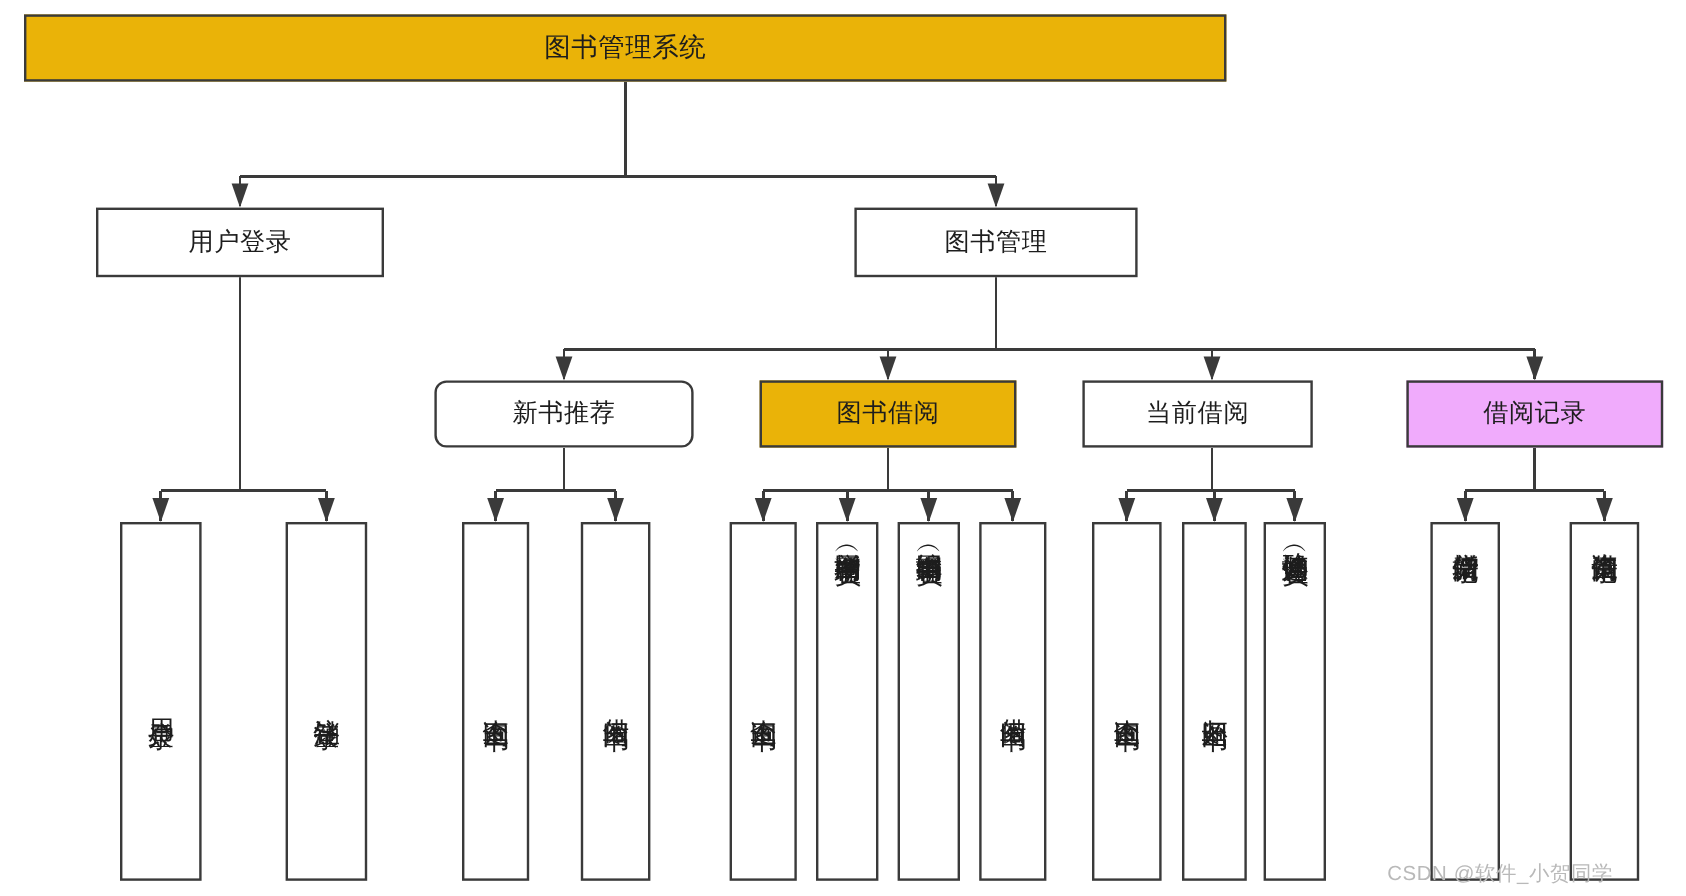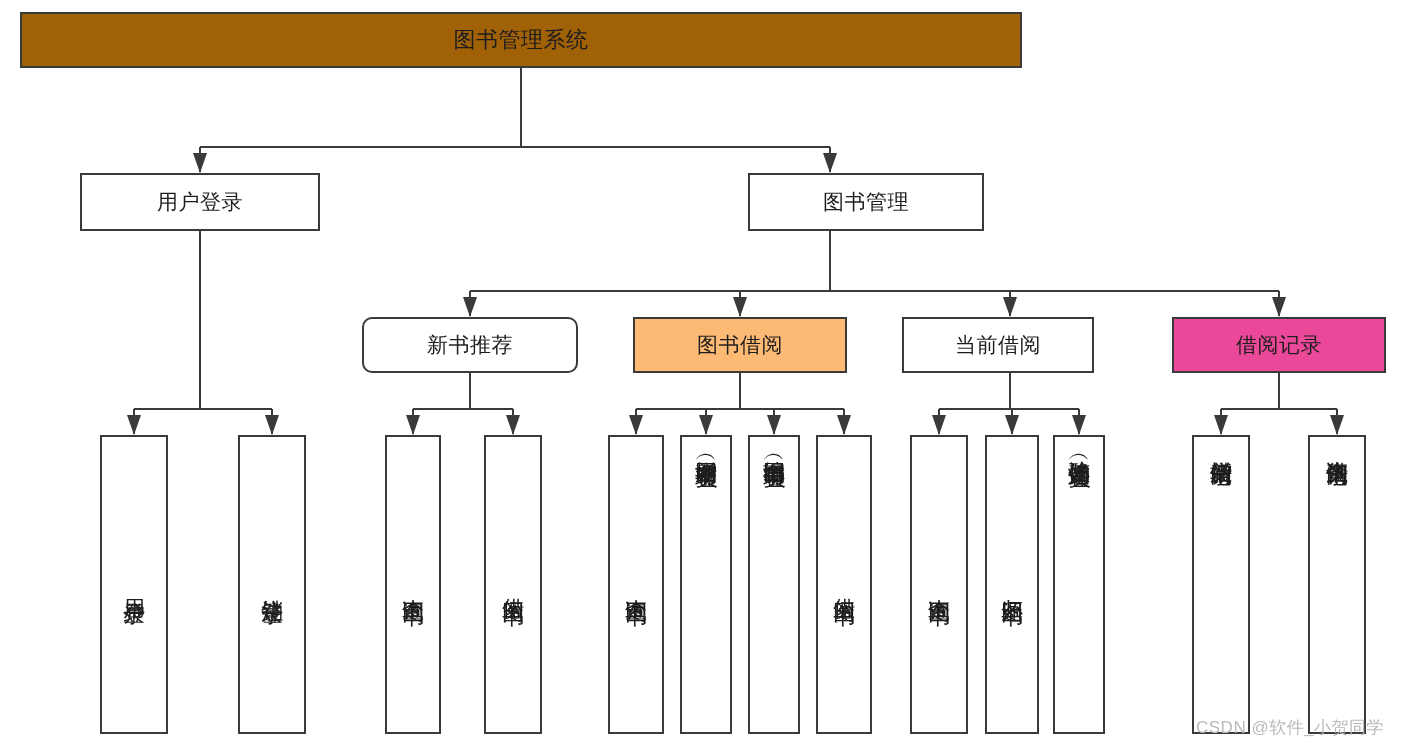--- a/index.html
+++ b/index.html
@@ -131,39 +131,39 @@
       <line x1="1079" y1="409" x2="1079" y2="434" stroke="#3a3a3a" stroke-width="2.4" shape-rendering="crispEdges"></line>
       <polygon points="1072,415 1086,415 1079,435" fill="#3a3a3a"></polygon>
       <line x1="1279" y1="373" x2="1279" y2="409" stroke="#3a3a3a" stroke-width="2.4" shape-rendering="crispEdges"></line>
       <line x1="1221" y1="409" x2="1337" y2="409" stroke="#3a3a3a" stroke-width="2.4" shape-rendering="crispEdges"></line>
       <line x1="1221" y1="409" x2="1221" y2="434" stroke="#3a3a3a" stroke-width="2.4" shape-rendering="crispEdges"></line>
       <polygon points="1214,415 1228,415 1221,435" fill="#3a3a3a"></polygon>
       <line x1="1337" y1="409" x2="1337" y2="434" stroke="#3a3a3a" stroke-width="2.4" shape-rendering="crispEdges"></line>
       <polygon points="1330,415 1344,415 1337,435" fill="#3a3a3a"></polygon>
     </svg>
   <div id="nodes">
-      <div class="node horiz root" style="left: 20px; top: 12px; width: 1002px; height: 56px; border-color: rgb(58, 58, 58); background: #a16207; color: rgb(29, 29, 29);">
+      <div class="node horiz root" style="left: 20px; top: 12px; width: 1002px; height: 56px; border-color: rgb(58, 58, 58); background: #eab308; color: rgb(29, 29, 29);">
         <span class="label">图书管理系统</span>
       </div>
       <div class="node horiz" style="left: 80px; top: 173px; width: 240px; height: 58px; border-color: rgb(58, 58, 58); background: rgb(255, 255, 255); color: rgb(29, 29, 29);">
         <span class="label">用户登录</span>
       </div>
-      <div class="node horiz" style="left: 712px; top: 173px; width: 236px; height: 58px; border-color: rgb(58, 58, 58); background: rgb(255, 255, 255); color: rgb(29, 29, 29); margin-left: 36px;">
+      <div class="node horiz" style="left: 712px; top: 173px; width: 236px; height: 58px; border-color: rgb(58, 58, 58); background: rgb(255, 255, 255); color: rgb(29, 29, 29);">
         <span class="label">图书管理</span>
       </div>
       <div class="node horiz" style="left: 362px; top: 317px; width: 216px; height: 56px; border-color: rgb(58, 58, 58); background: rgb(255, 255, 255); color: rgb(29, 29, 29); border-radius: 10px;">
         <span class="label">新书推荐</span>
       </div>
-      <div class="node horiz" style="left: 633px; top: 317px; width: 214px; height: 56px; border-color: rgb(58, 58, 58); background: #fdba74; color: rgb(29, 29, 29);">
+      <div class="node horiz" style="left: 633px; top: 317px; width: 214px; height: 56px; border-color: rgb(58, 58, 58); background: #eab308; color: rgb(29, 29, 29);">
         <span class="label">图书借阅</span>
       </div>
       <div class="node horiz" style="left: 902px; top: 317px; width: 192px; height: 56px; border-color: rgb(58, 58, 58); background: rgb(255, 255, 255); color: rgb(29, 29, 29);">
         <span class="label">当前借阅</span>
       </div>
-      <div class="node horiz" style="left: 1172px; top: 317px; width: 214px; height: 56px; border-color: rgb(58, 58, 58); background: #ec4899; color: rgb(29, 29, 29);">
+      <div class="node horiz" style="left: 1172px; top: 317px; width: 214px; height: 56px; border-color: rgb(58, 58, 58); background: #f0abfc; color: rgb(29, 29, 29);">
         <span class="label">借阅记录</span>
       </div>
       <div class="node vert midalign" style="left: 100px; top: 435px; width: 68px; height: 299px; border-color: rgb(58, 58, 58); background: rgb(255, 255, 255); color: rgb(29, 29, 29);">
         <span class="label">用户登录</span>
       </div>
       <div class="node vert midalign" style="left: 238px; top: 435px; width: 68px; height: 299px; border-color: rgb(58, 58, 58); background: rgb(255, 255, 255); color: rgb(29, 29, 29);">
         <span class="label">注销登录</span>
       </div>
       <div class="node vert midalign" style="left: 385px; top: 435px; width: 56px; height: 299px; border-color: rgb(58, 58, 58); background: rgb(255, 255, 255); color: rgb(29, 29, 29);">
         <span class="label">查询图书</span>
@@ -192,14 +192,14 @@
       <div class="node vert tall" style="left: 1053px; top: 435px; width: 52px; height: 299px; border-color: rgb(58, 58, 58); background: rgb(255, 255, 255); color: rgb(29, 29, 29);">
         <span class="label">确认归还（管理员）</span>
       </div>
       <div class="node vert tall" style="left: 1192px; top: 435px; width: 58px; height: 299px; border-color: rgb(58, 58, 58); background: rgb(255, 255, 255); color: rgb(29, 29, 29);">
         <span class="label">新增借阅记录</span>
       </div>
       <div class="node vert tall" style="left: 1308px; top: 435px; width: 58px; height: 299px; border-color: rgb(58, 58, 58); background: rgb(255, 255, 255); color: rgb(29, 29, 29);">
         <span class="label">查询借阅记录</span>
       </div>
     </div>
-  <div class="watermark" style="left: 1196px; top: 716px; color: rgb(185, 185, 185); text-align: right;">CSDN @软件_小贺同学</div>
+  <div class="watermark" style="left: 1156px; top: 716px; color: rgb(185, 185, 185); text-align: right;">CSDN @软件_小贺同学</div>
 </div>
 
 </body></html>

